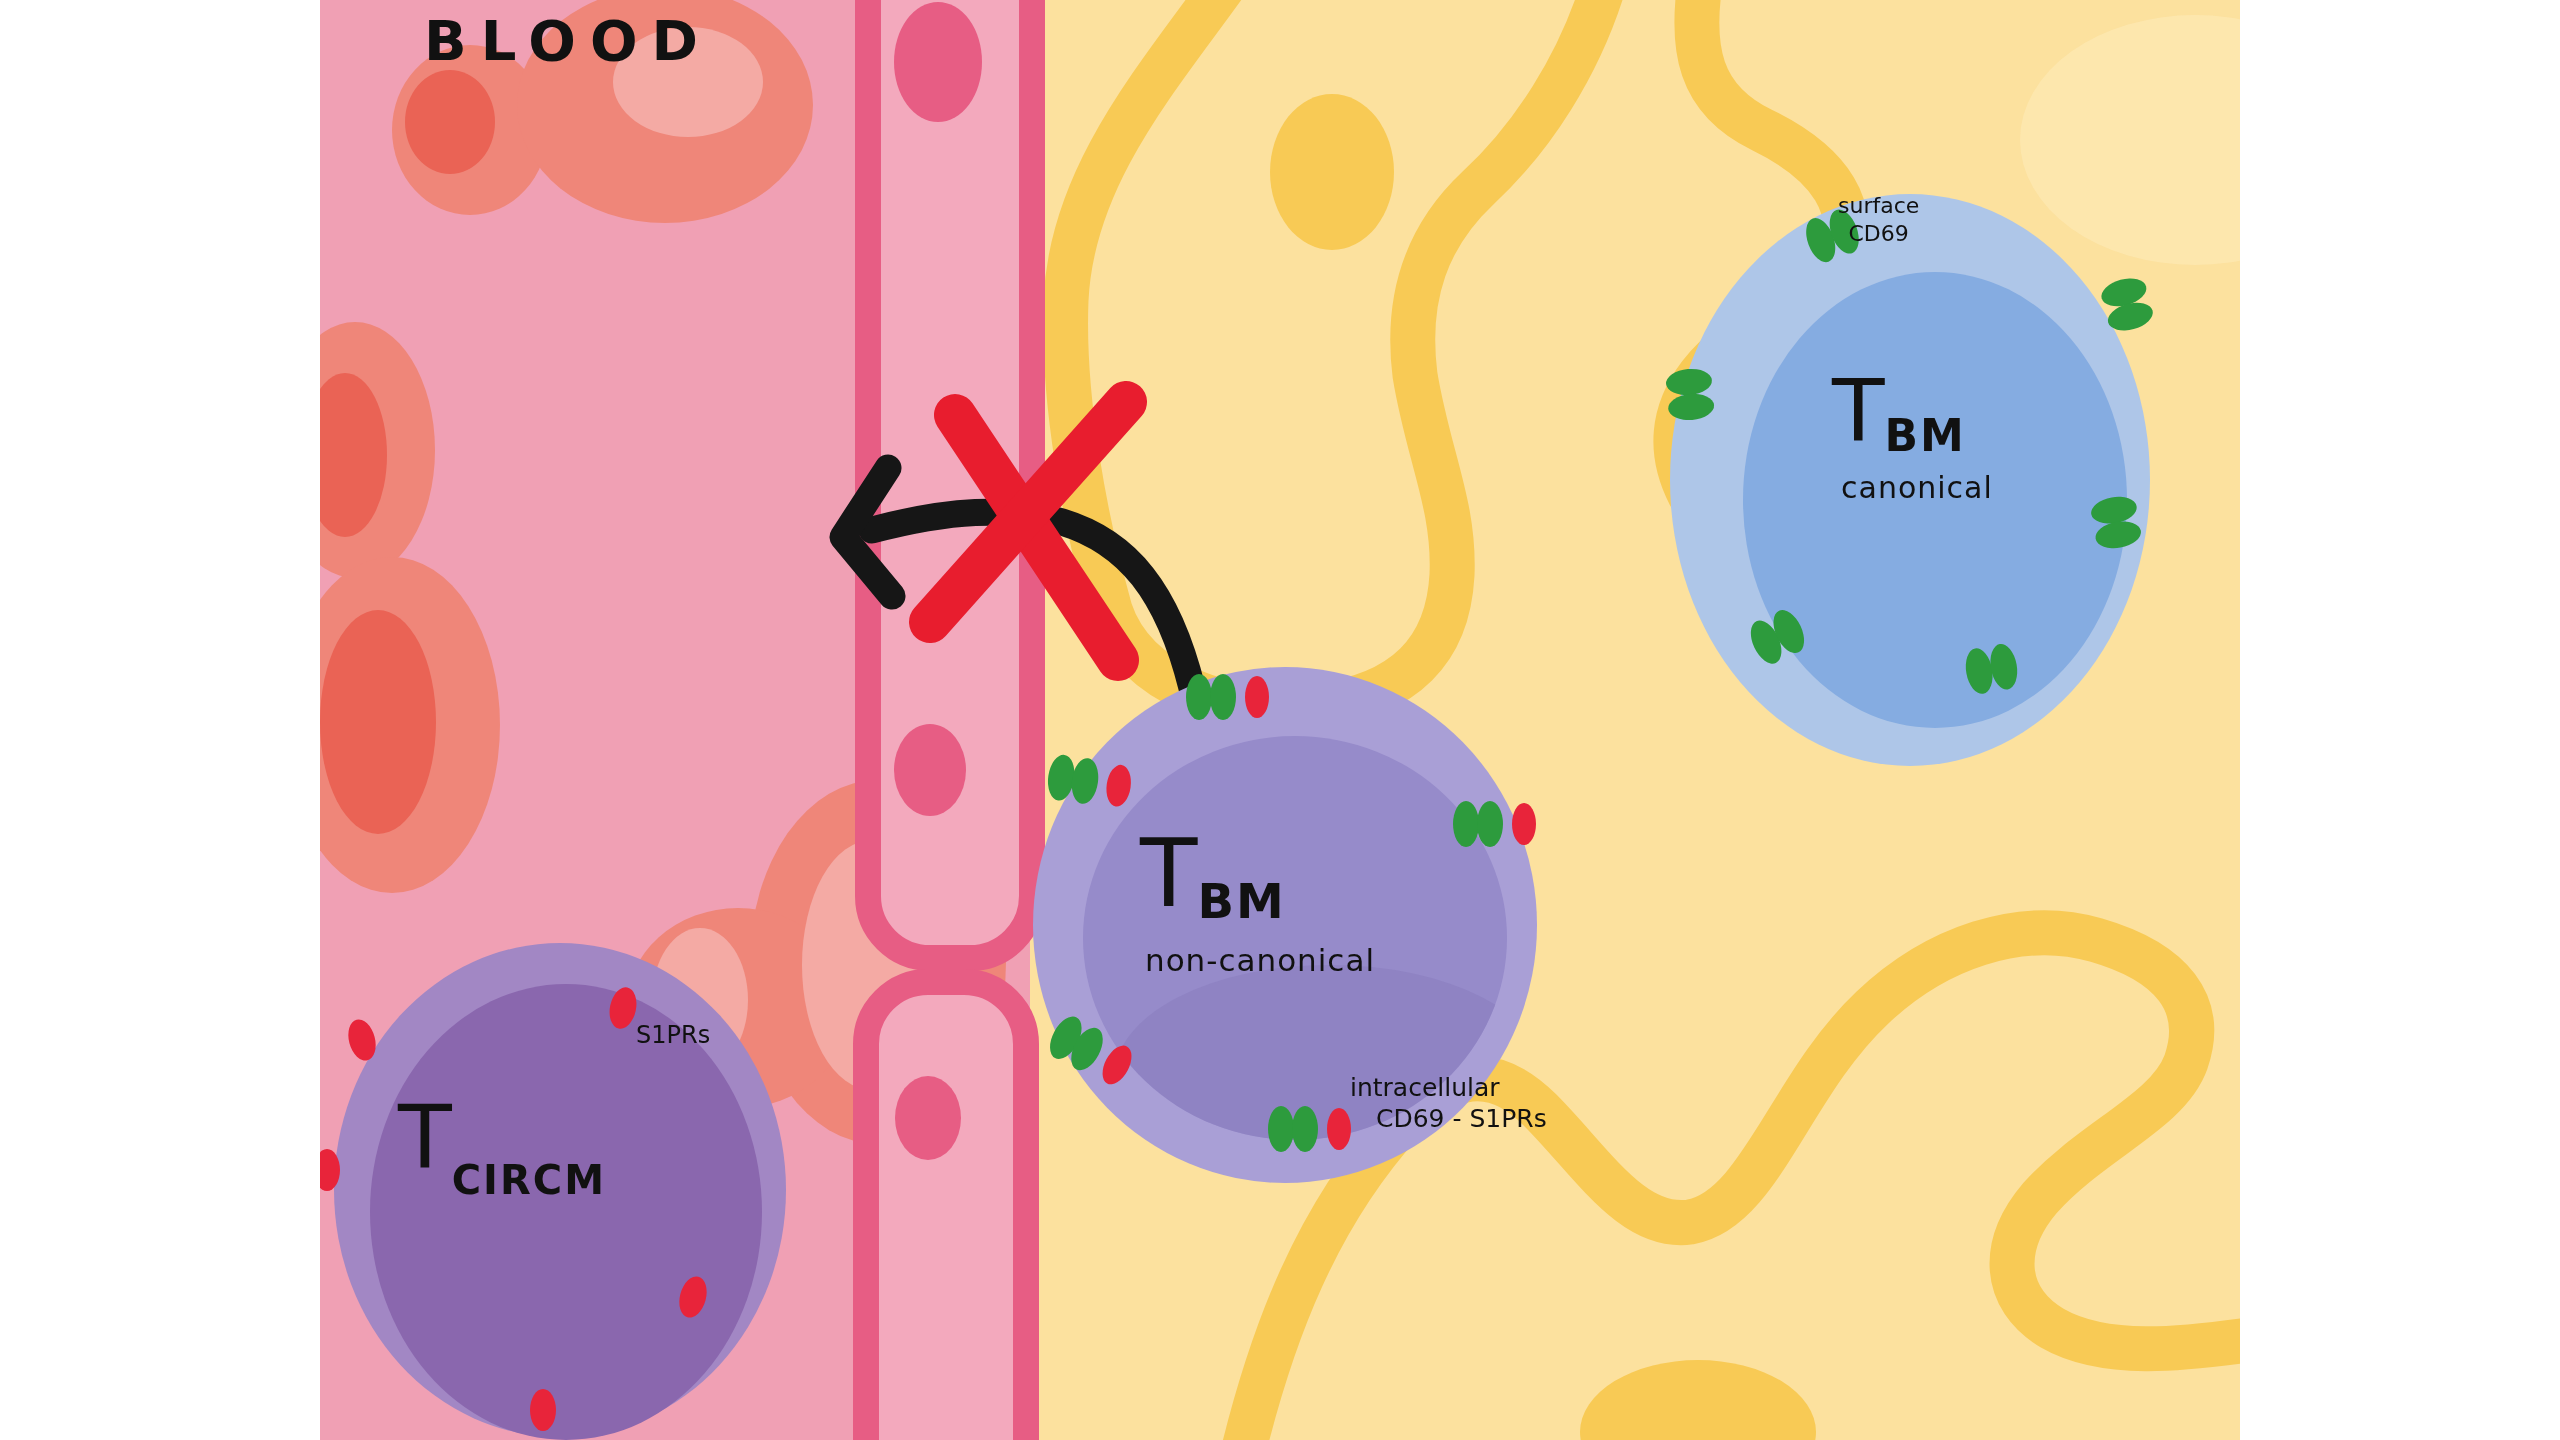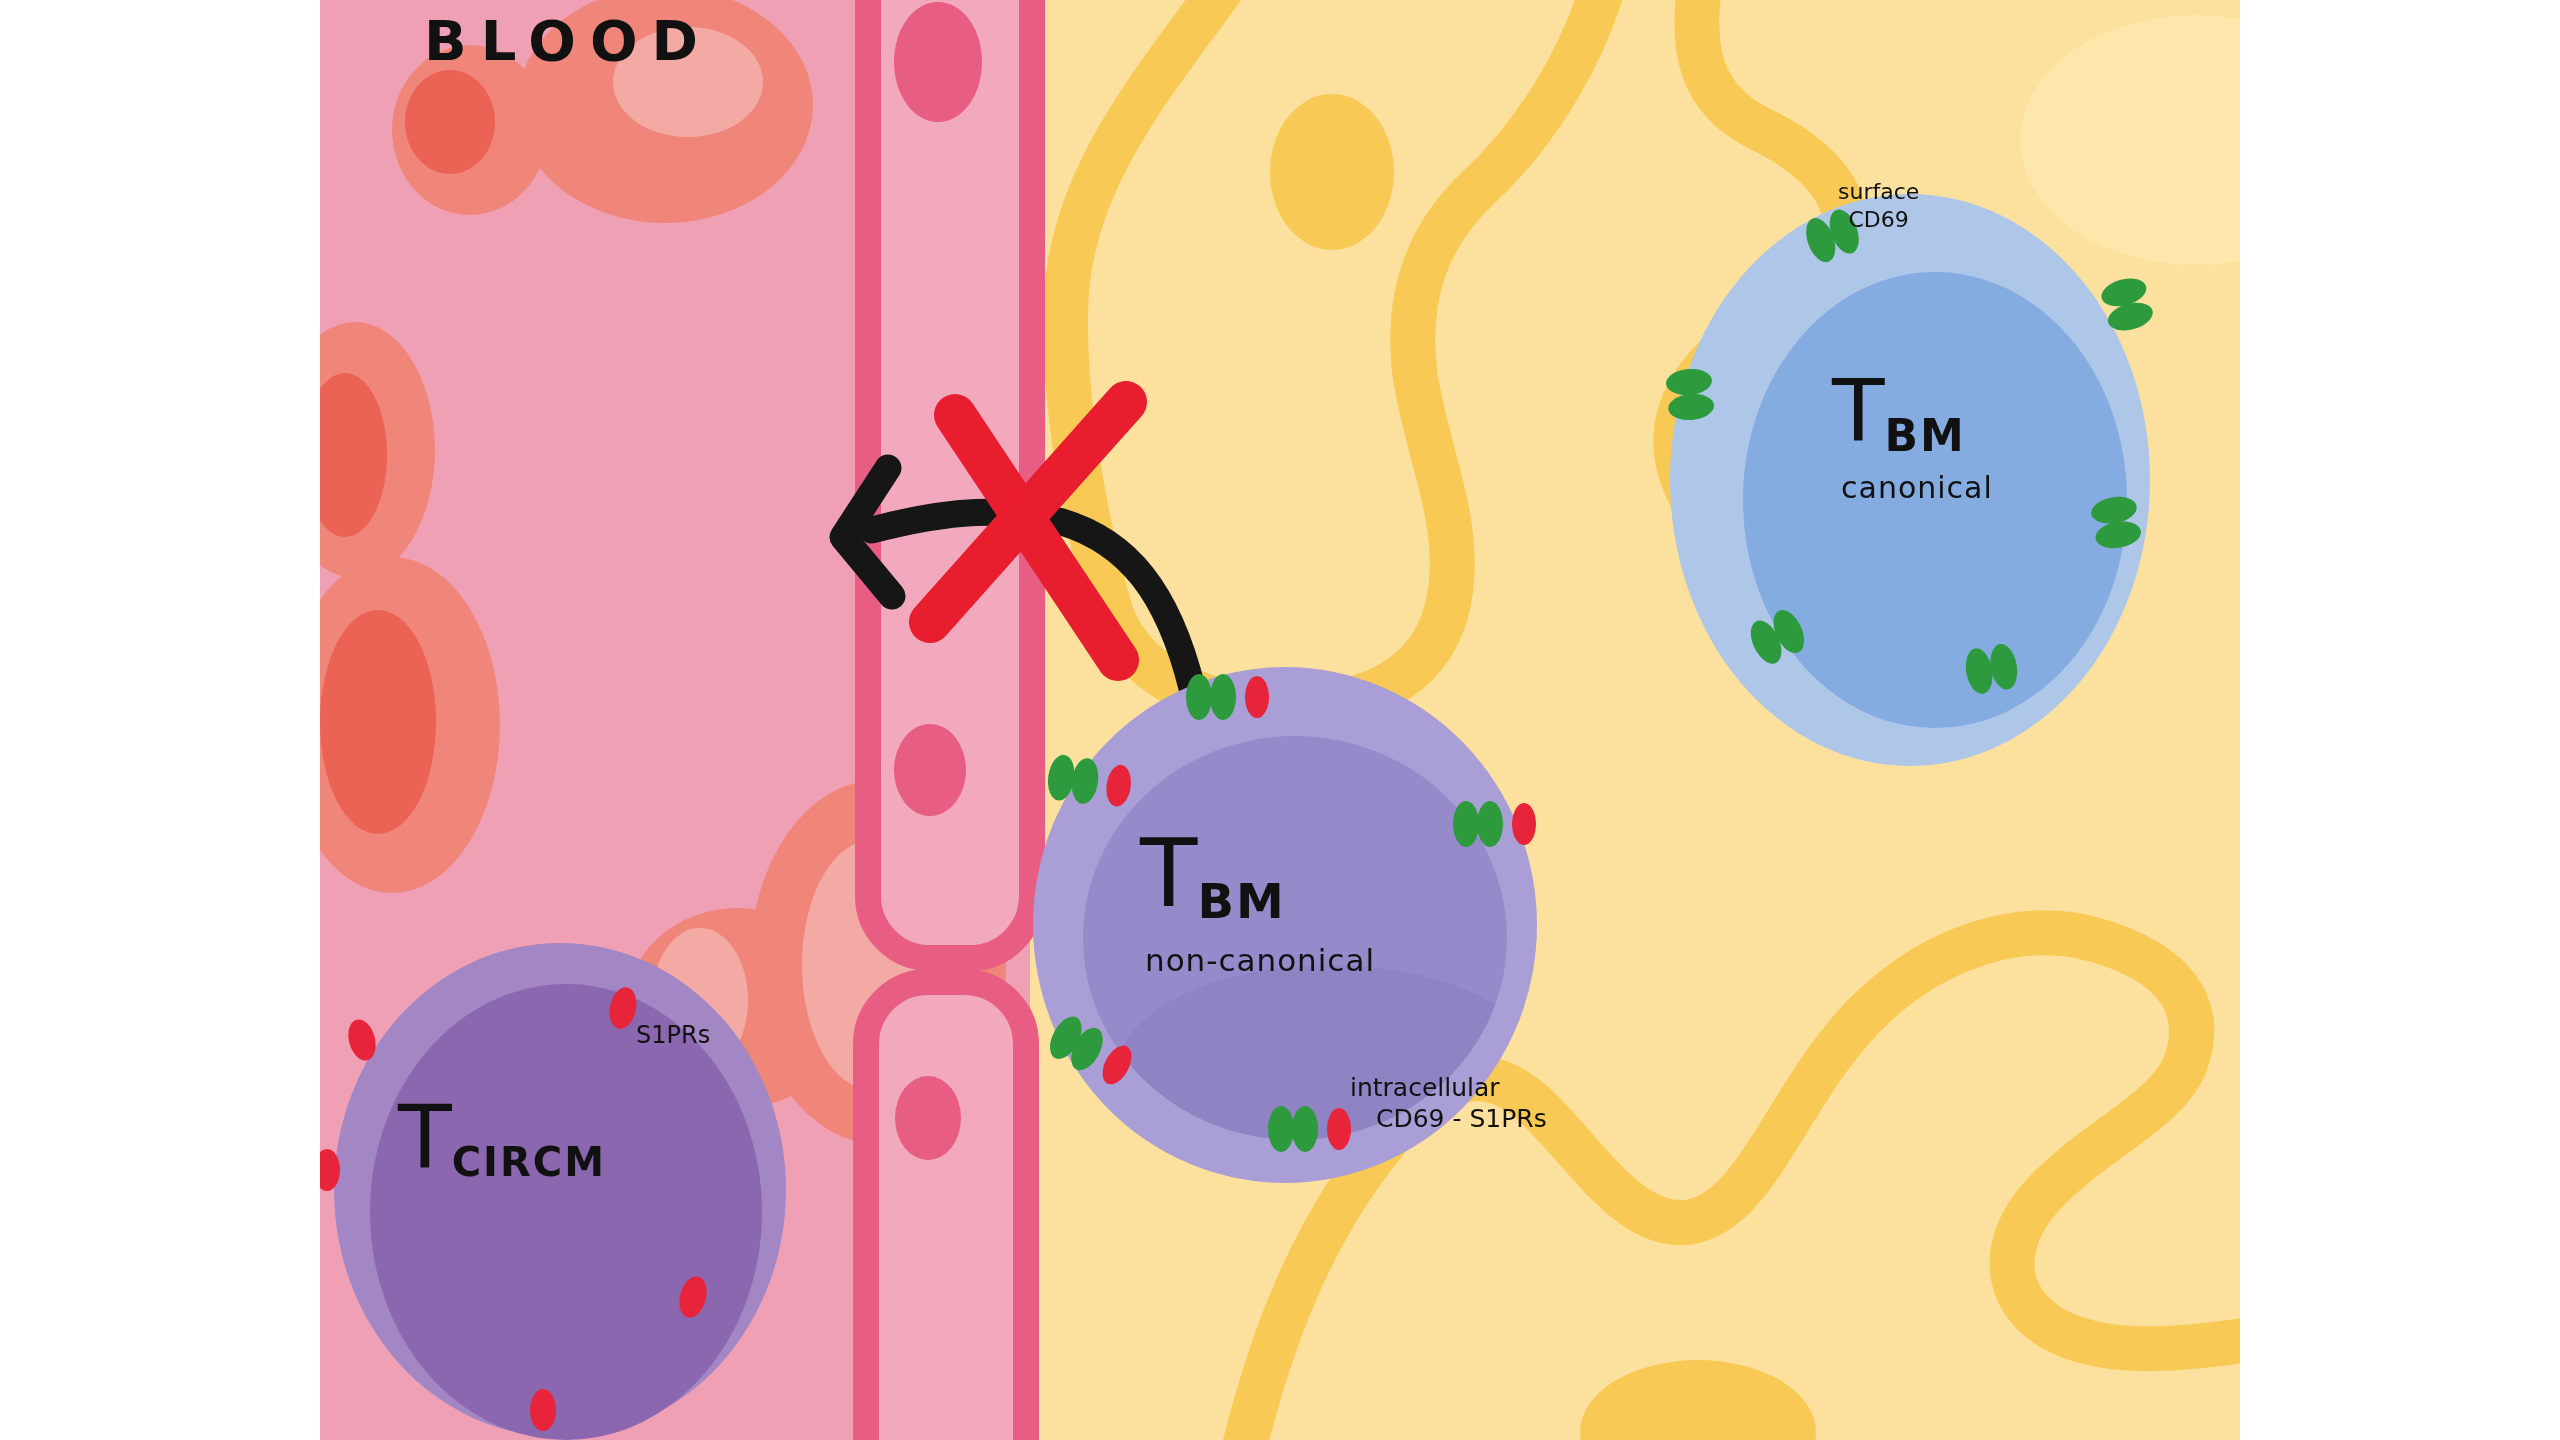--- a/index.html
+++ b/index.html
@@ -176,21 +176,21 @@
             <ellipse cx="-12" cy="0" rx="13" ry="23"></ellipse>
             <ellipse cx="13" cy="0" rx="13" ry="23"></ellipse>
           </g>
       </g>
 
     </g>
   </svg>
 
   <div class="lbl region-title" style="left:424px; top:8px;">BLOOD</div>
 
-  <div class="lbl small-note center" style="left:1838px; top:178px; font-size:22px;">
+  <div class="lbl small-note center" style="left:1838px; top:192px; font-size:22px;">
     <div>surface</div>
     <div>CD69</div>
   </div>
 
   <div>
     <div class="lbl tcell-label" style="left:1832px; top:372px;">
       <span class="tcell-symbol">T</span>
         <span class="tcell-sub">BM</span>
     </div>
     <div class="lbl tcell-type" style="left:1841px; top:470px;">canonical</div>
@@ -206,17 +206,17 @@
 
   <div class="lbl small-note" style="left:1350px; top:1072px; font-size:25px;">
     <div>intracellular</div>
     <div class="line2">CD69 - S1PRs</div>
   </div>
 
   <div class="lbl small-note" style="left:636px; top:1020px;">S1PRs</div>
 
   <div class="lbl tcell-label" style="left:398px; top:1098px;">
     <span class="tcell-symbol" style="font-size:88px;">T</span>
-      <span class="tcell-sub" style="font-size:40px; margin-top:46px;">CIRCM</span>
+      <span class="tcell-sub" style="font-size:40px; margin-top:64px;">CIRCM</span>
   </div>
 
 
 </div>
 
 </body></html>

